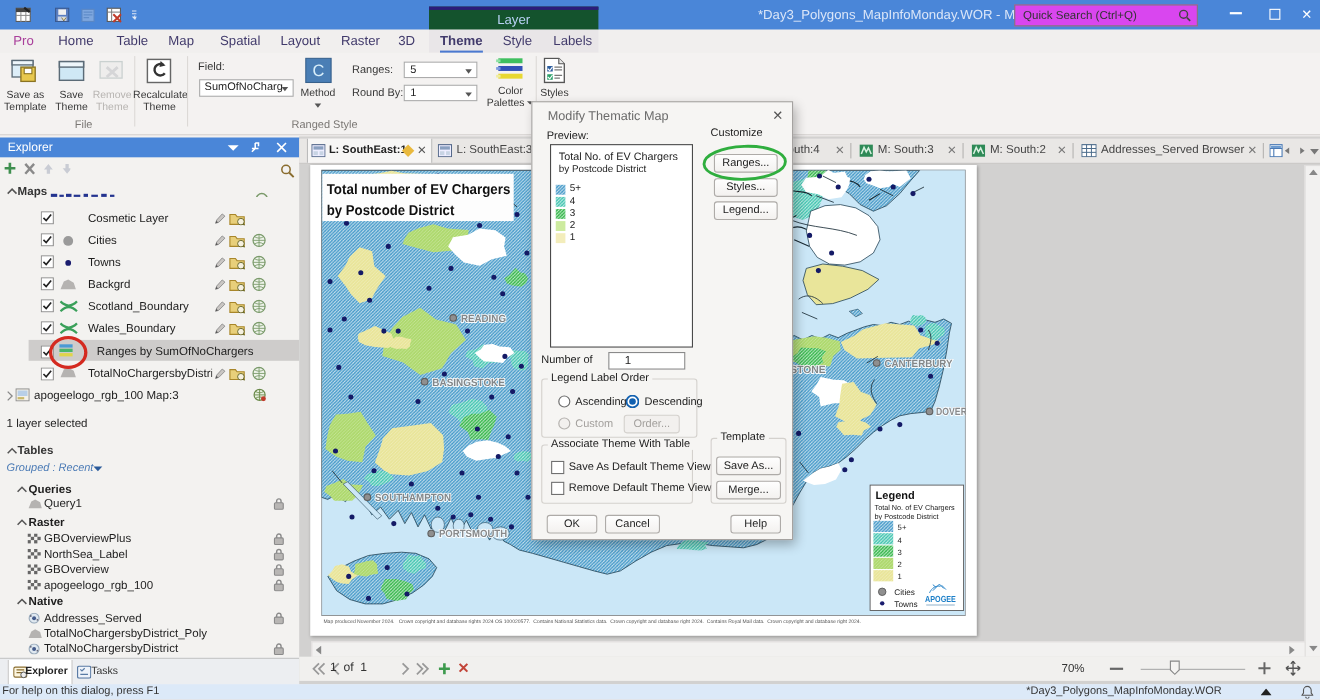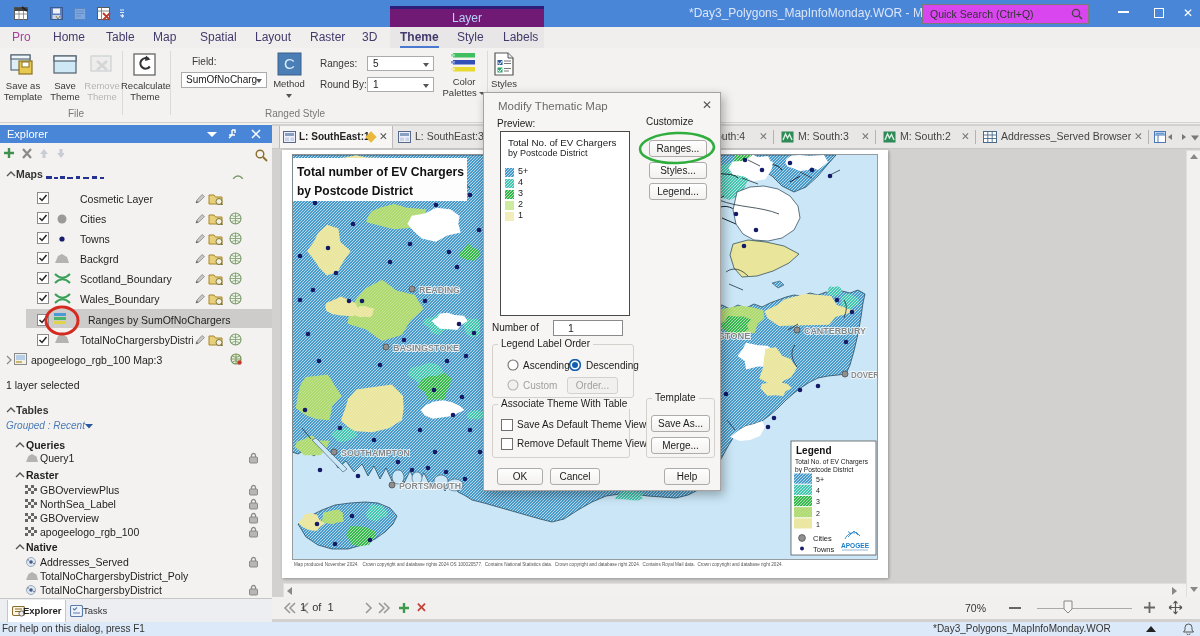--- a/index.html
+++ b/index.html
@@ -1,21 +1,21 @@
 <!DOCTYPE html>
 <html><head>
 <meta charset="utf-8">
 <style>
   html,body{margin:0;padding:0;}
   body{width:1200px;height:636px;overflow:hidden;position:relative;
        font-family:"Liberation Sans",sans-serif;background:#f1efee;}
   .abs{position:absolute;}
   
   #titlebar{left:0;top:0;width:1200px;height:27px;background:#4a86d8;}
-  #layerbox{left:390px;top:6px;width:154px;height:21px;background:#701a75;border-top:3px solid #2c1d7a;}
+  #layerbox{left:390px;top:6px;width:154px;height:21px;background:#14532d;border-top:3px solid #2c1d7a;}
   #layerbox span{display:block;text-align:center;color:#b9d2f5;font-size:12px;margin-top:2px;}
   #qsearch{left:922px;top:4px;width:158px;height:18px;background:#d946ef;border:1px solid #7a7a7a;font-size:10.5px;color:#333;line-height:18px;padding-left:7px;}
   
   #tabrow{left:0;top:27px;width:1200px;height:21px;background:#f1efee;}
   #tabrow .ctx{left:390px;top:0;width:154px;height:21px;background:#e9e6e8;}
   .rtab{position:absolute;top:3px;font-size:12px;color:#413a6b;}
   
   #ribbon{left:0;top:48px;width:1200px;height:74px;background:#f4f2f1;border-bottom:1px solid #d5d2cf;}
   .glabel{position:absolute;top:60px;font-size:10px;color:#7a7774;width:100px;text-align:center;}
   .vsep{position:absolute;top:3px;height:64px;width:1px;background:#dcd9d6;}
@@ -117,21 +117,21 @@
   <div class="vsep" style="left:122px;"></div>
 
   <div class="rbtn" style="left:121px;width:48px;">
     <svg width="26" height="26" viewBox="0 0 26 26">
       <rect x="2" y="2" width="21" height="21" fill="#fff" stroke="#666" stroke-width="1.3"></rect>
       <path d="M16.5 7 A5.2 5.2 0 1 0 17.8 14.5" fill="none" stroke="#333" stroke-width="2.2"></path>
       <path d="M14 3.5 L18.5 7.5 L13 9 Z" fill="#333"></path>
     </svg><br>Recalculate<br>Theme</div>
   <div class="vsep" style="left:170px;"></div>
 
-  <div class="abs" style="left:192px;top:8px;font-size:10px;color:#383838;">Field:</div>
+  <div class="abs" style="left:180px;top:8px;font-size:10px;color:#383838;">Field:</div>
   <div class="combo" style="left:181px;top:24px;width:80px;height:14px;line-height:14px;padding-left:4px;">SumOfNoCharɡ<span class="arr"></span></div>
 
   <div class="rbtn" style="left:268px;width:42px;">
     <svg width="25" height="24" viewBox="0 0 25 24">
       <rect x="1" y="1" width="23" height="22" fill="#4a7eb5" stroke="#38618c"></rect>
       <text x="12.5" y="17" font-size="15" fill="#d8eefa" text-anchor="middle" font-family="Liberation Sans">C</text>
     </svg><br>Method<br><span style="display:inline-block;width:0;height:0;border-left:3.5px solid transparent;border-right:3.5px solid transparent;border-top:4px solid #555;"></span></div>
 
   <div class="abs" style="left:320px;top:10px;font-size:10px;color:#383838;">Ranges:</div>
   <div class="combo" style="left:367px;top:8px;width:60px;height:13px;line-height:13px;padding-left:5px;">5<span class="arr"></span></div>

